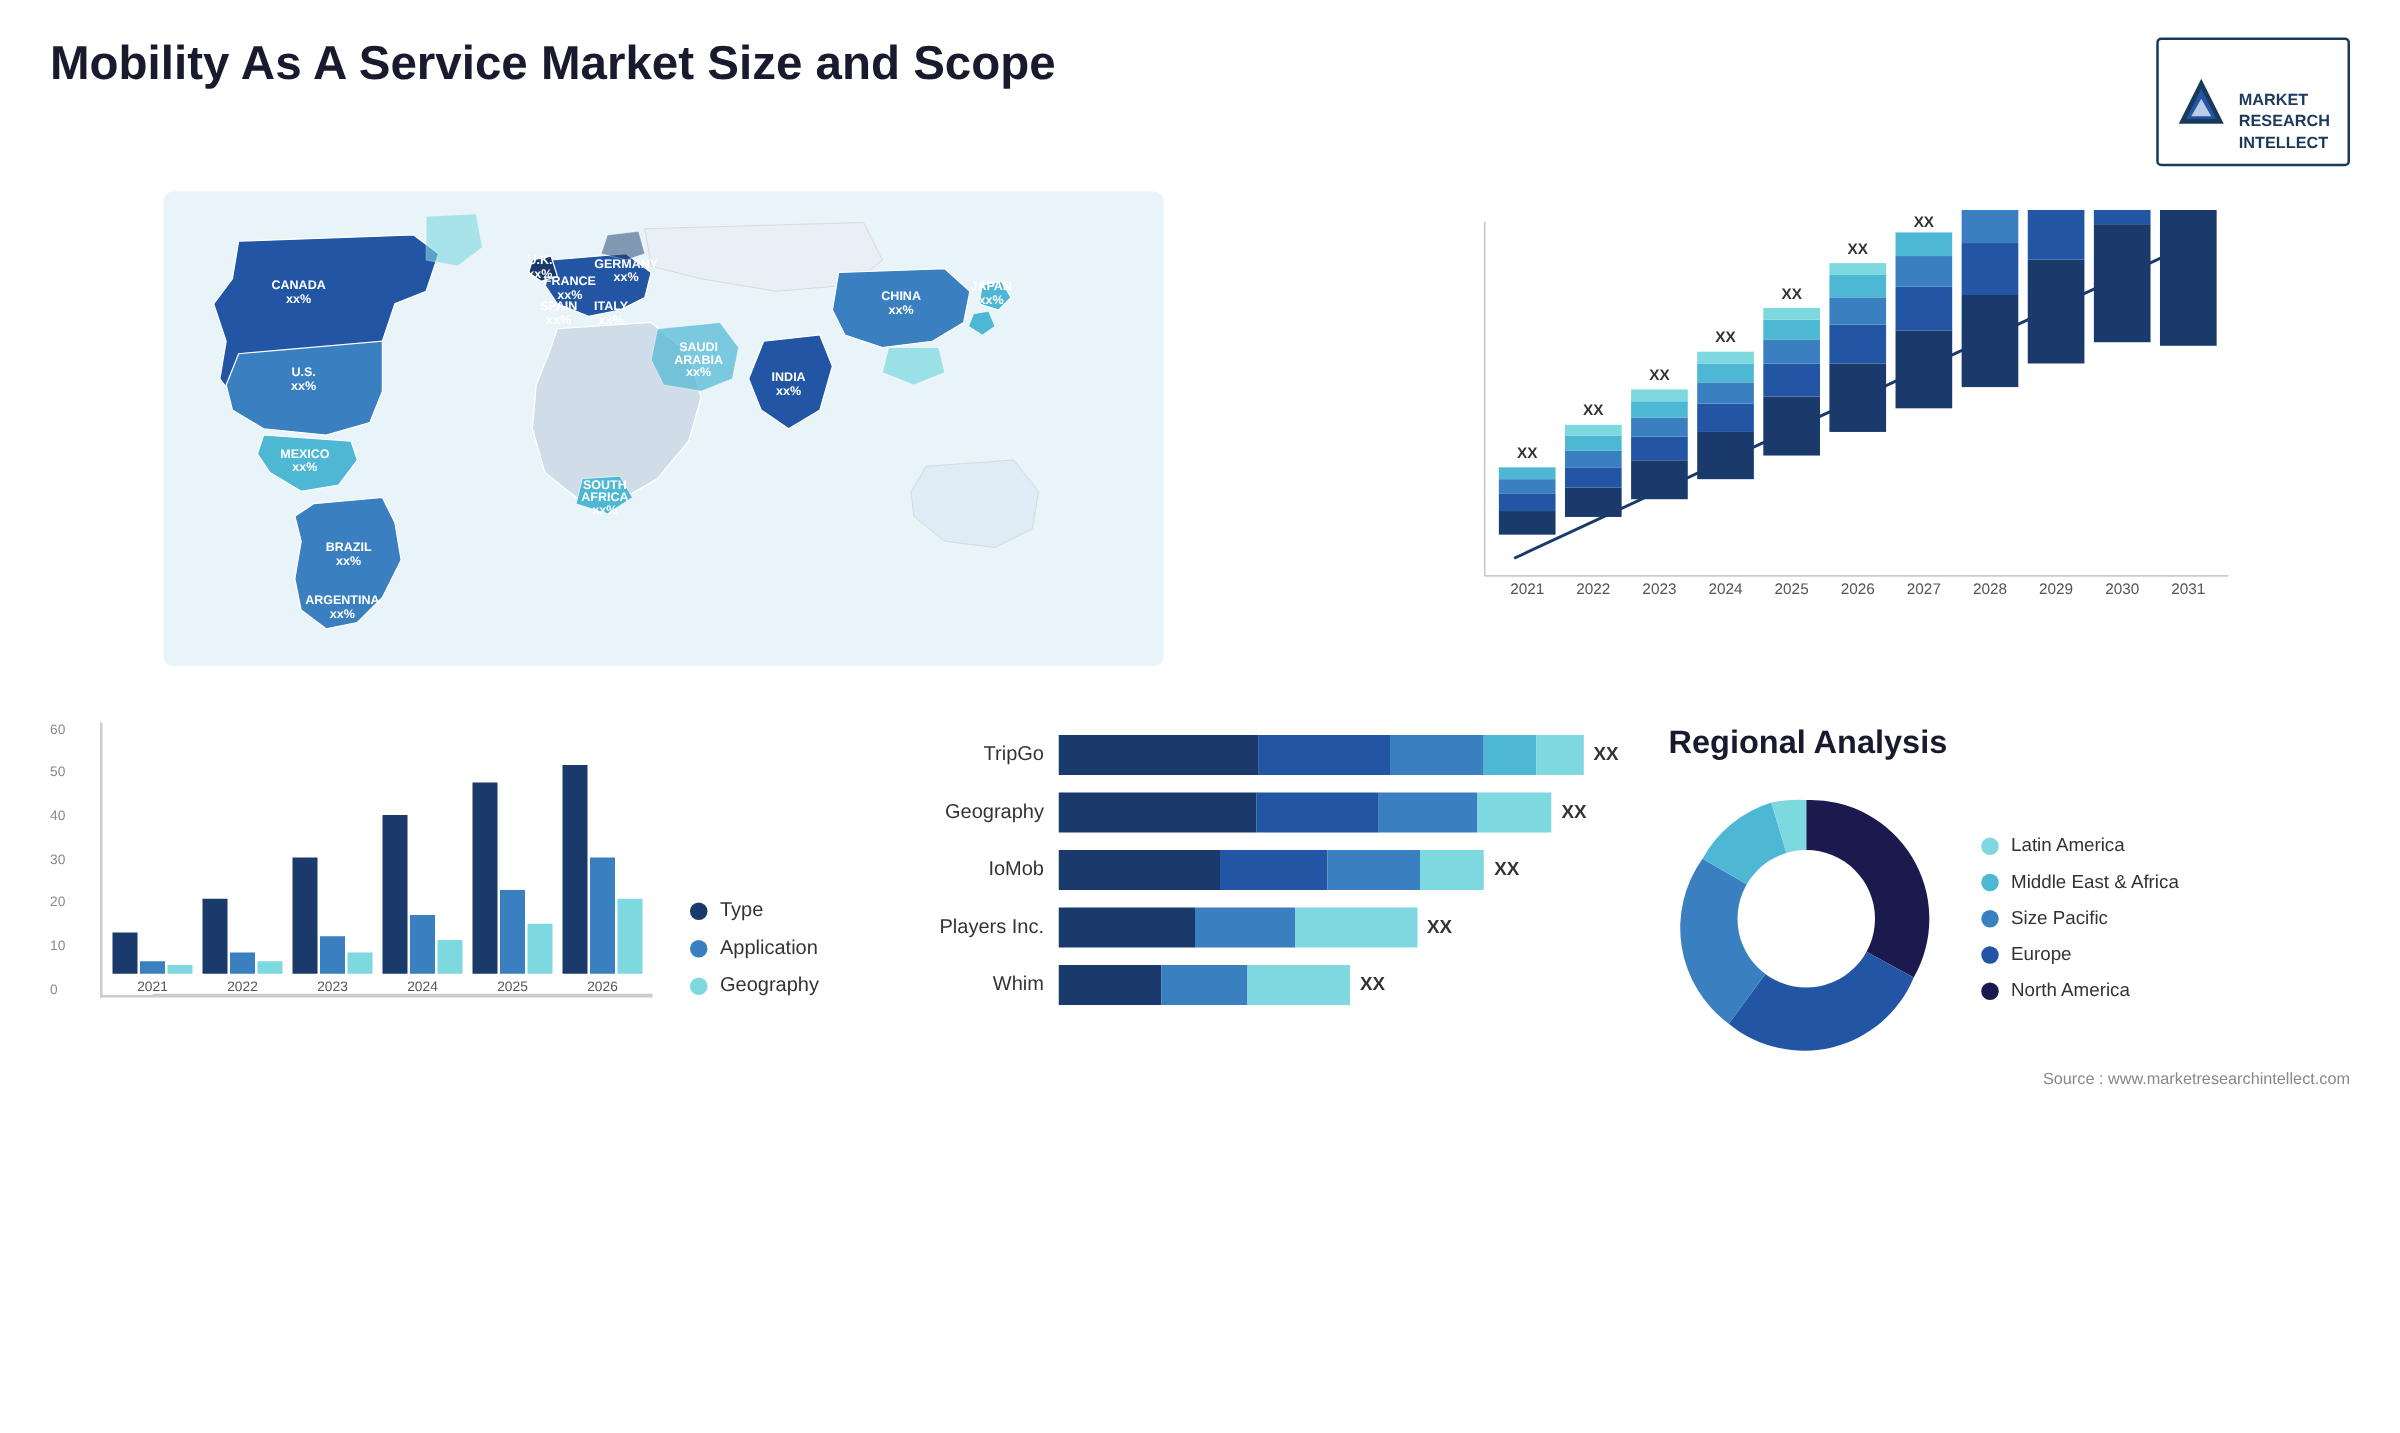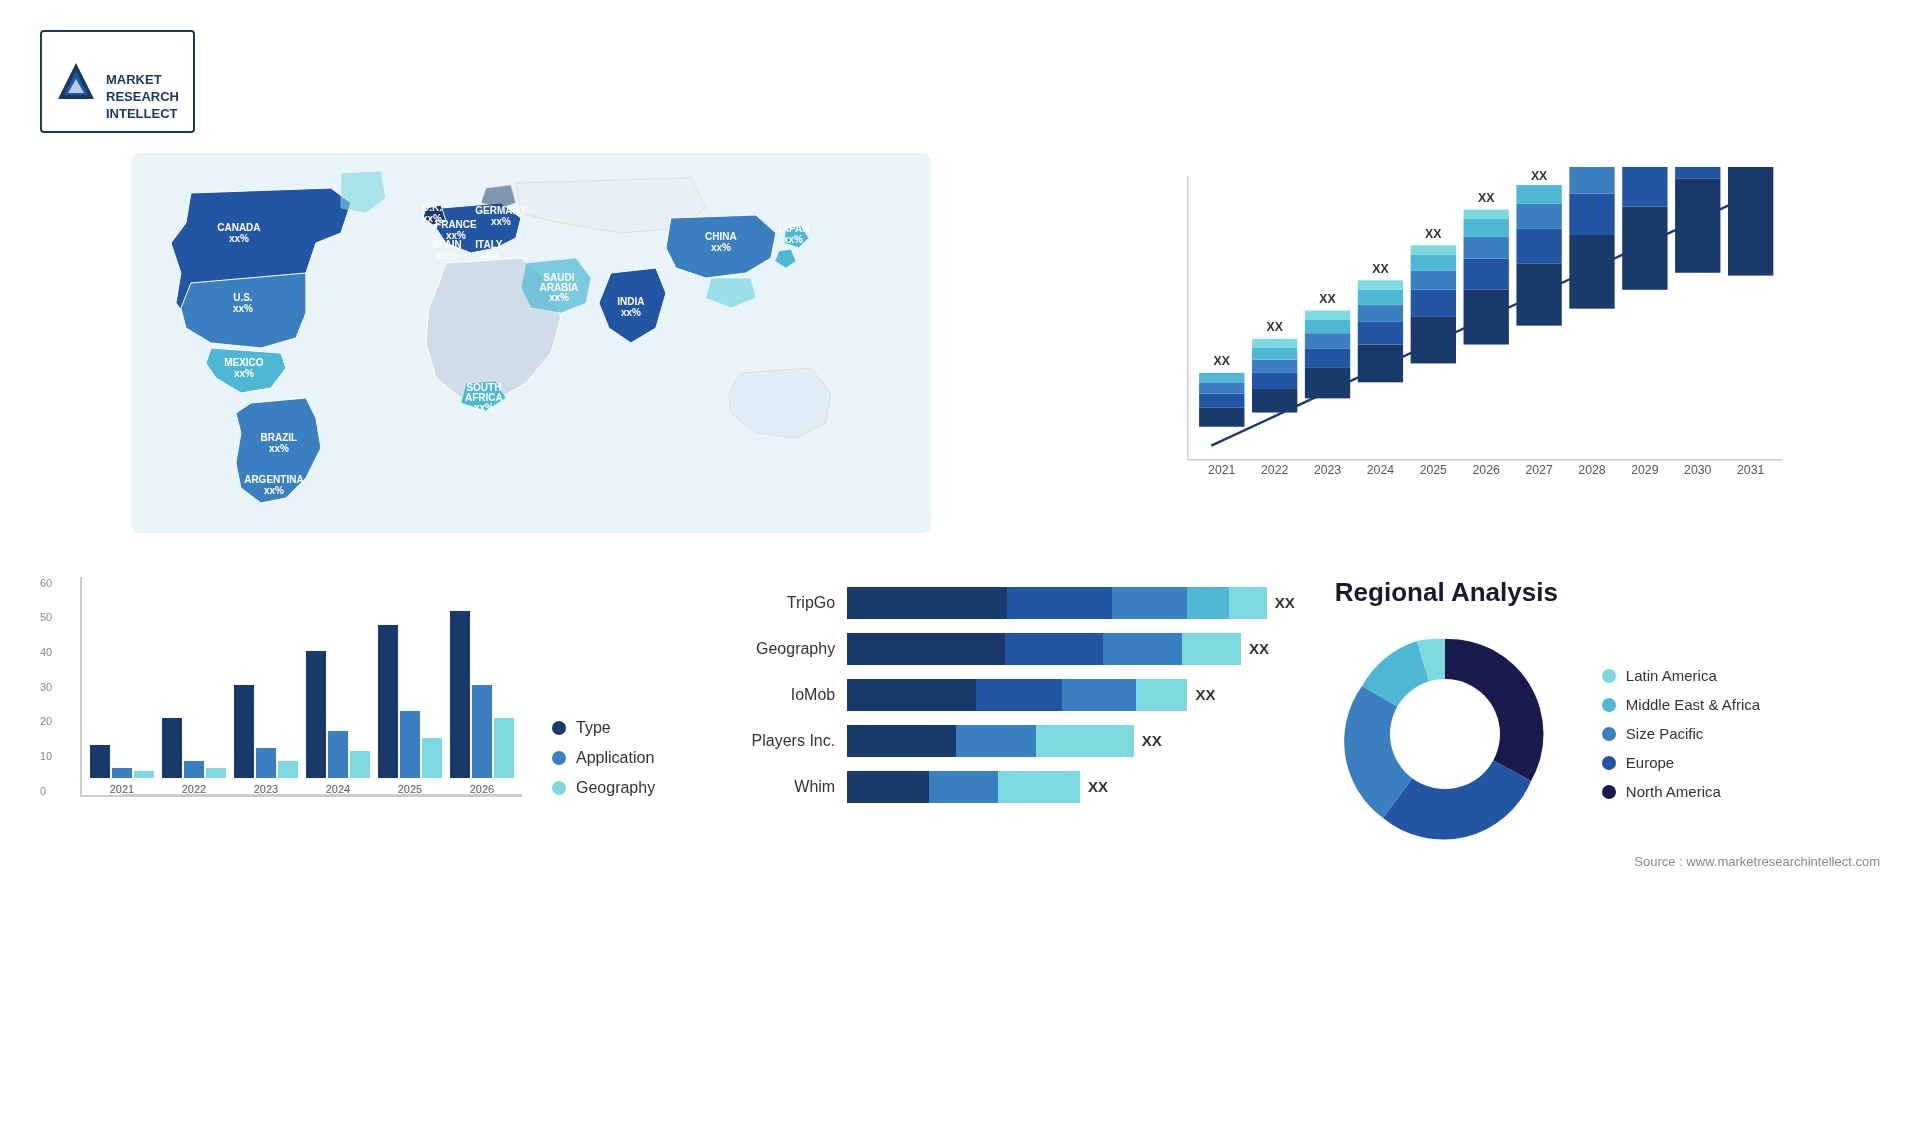--- a/index.html
+++ b/index.html
@@ -167,21 +167,21 @@
       flex-shrink: 0;
     }
 
     
     .regional-section {
       flex: 1;
     }
     .donut-area {
       display: flex;
       align-items: center;
-      gap: 47px;
+      gap: 30px;
       margin-top: 10px;
     }
     .donut-svg {
       width: 220px;
       height: 220px;
       flex-shrink: 0;
     }
     .regional-legend {
       display: flex;
       flex-direction: column;
@@ -213,20 +213,21 @@
     .map-label {
       font-size: 10px;
       font-weight: 700;
       fill: #fff;
     }
   </style>
 </head>
 <body>
 
 <div class="header">
+  <h1 class="main-title">Mobility As A Service Market Size and Scope</h1>
   <div class="logo-box">
     <svg class="logo-icon" viewBox="0 0 40 40">
       <polygon points="20,2 38,38 2,38" fill="#1a3a5c"></polygon>
       <polygon points="20,10 32,34 8,34" fill="#2255a4"></polygon>
       <polygon points="20,18 28,32 12,32" fill="#fff" opacity="0.7"></polygon>
     </svg>
     <div class="logo-text">
       <div>MARKET</div>
       <div>RESEARCH</div>
       <div>INTELLECT</div>

